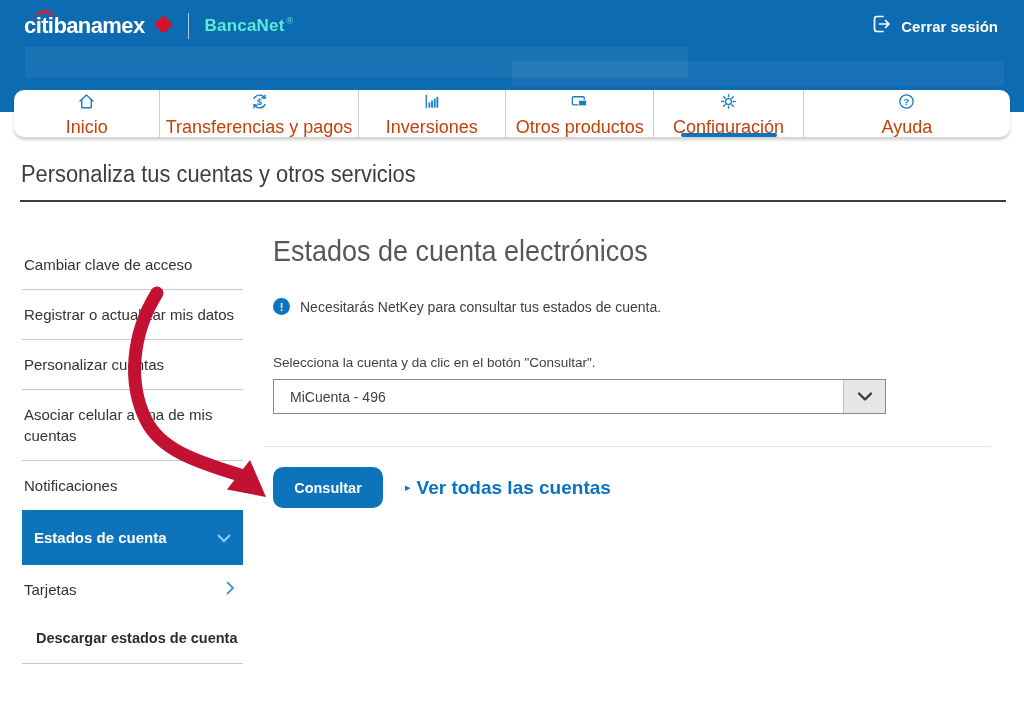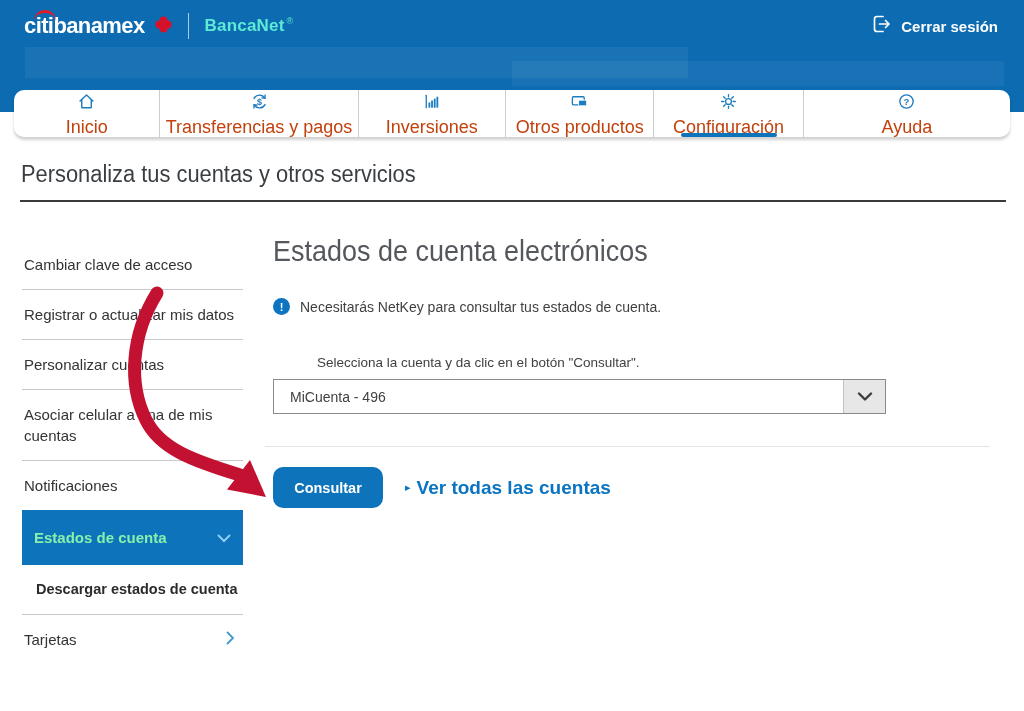--- a/index.html
+++ b/index.html
@@ -34,34 +34,34 @@
   
   .page-title { position:absolute; left:21px; top:161px; font-size:23px; color:#3a3e42;
                 transform:scaleX(0.95); transform-origin:0 50%; white-space:nowrap; }
   .title-rule { position:absolute; left:20px; top:200px; width:986px; height:2px; background:#3b3b3b; }
 
   
   .sidebar { position:absolute; left:22px; top:240px; width:221px; }
   .side-item { padding:14px 2px; font-size:15px; color:#333; line-height:21px; cursor:pointer;
                border-bottom:1px solid #c6cacd; }
   .side-item.no-rule { border-bottom:none; }
-  .side-item.active { background:#0d74bc; color:#86efac; font-weight:700; border-bottom:none;
+  .side-item.active { background:#0d74bc; color:#ffffff; font-weight:700; border-bottom:none;
                       padding:17px 12px; display:flex; align-items:center; justify-content:space-between; }
   .side-item.sub { padding-left:14px; font-weight:700; font-size:14.5px; color:#2c2c2c; }
   .side-item.with-chevron { display:flex; align-items:center; justify-content:space-between; padding-right:8px; }
 
   
   .main { position:absolute; left:273px; top:234px; width:717px; }
   .h1 { font-size:29px; font-weight:400; color:#54575b; line-height:34px;
         transform:scaleX(0.93); transform-origin:0 50%; white-space:nowrap; }
   .notice-row { margin-top:30px; display:flex; align-items:center; gap:10px; }
   .info-icon { width:17px; height:17px; border-radius:50%; background:#0c74c0; color:#ffffff;
                font-size:11px; font-weight:700; display:flex; align-items:center; justify-content:center; flex:0 0 17px; }
   .notice-text { font-size:14px; color:#414141; }
-  .select-label { margin-top:40px; font-size:13.5px; color:#414141;margin-left:44px; }
+  .select-label { margin-top:40px; font-size:13.5px; color:#414141; }
   .select-box { margin-top:9px; width:613px; height:35px; border:1px solid #8a8a8a; background:#ffffff;
                 display:flex; align-items:center; cursor:pointer; }
   .select-value { flex:1; padding-left:16px; font-size:14px; color:#414141; }
   .select-chevron-box { width:42px; height:100%; background:#e7e7e7; border-left:1px solid #c2c2c2;
                         display:flex; align-items:center; justify-content:center; }
   .content-rule { position:relative; left:-8px; width:725px; height:1px; background:#e3e3e3; margin-top:32px; }
   .button-row { margin-top:20px; display:flex; align-items:center; }
   .consult-btn { width:110px; height:41px; background:#0d74bc; color:#ffffff; border:none;
                  font-family:"Liberation Sans", sans-serif; font-size:14.5px; font-weight:700;
                  border-radius:10px; cursor:pointer; }
@@ -197,30 +197,30 @@
       <span>Notificaciones</span>
     </div>
     <div class="side-item active">
       <span>Estados de cuenta</span>
       <span>
         <svg width="14" height="9" viewBox="0 0 14 9">
             <path d="M1.5 1.5 L7 7 L12.5 1.5" fill="none" stroke="#8fcef2" stroke-width="2" stroke-linecap="round"></path>
           </svg>
       </span>
     </div>
-    <div class="side-item sub">
-      <span>Descargar estados de cuenta</span>
-    </div>
     <div class="side-item no-rule with-chevron">
       <span>Tarjetas</span>
       <span>
         <svg width="9" height="14" viewBox="0 0 9 14">
             <path d="M1.5 1.5 L7 7 L1.5 12.5" fill="none" stroke="#3f9ad2" stroke-width="1.8" stroke-linecap="round"></path>
           </svg>
       </span>
+    </div>
+    <div class="side-item sub">
+      <span>Descargar estados de cuenta</span>
     </div>
   </div>
 
   <div class="main">
     <div class="h1">Estados de cuenta electrónicos</div>
 
     <div class="notice-row">
       <span class="info-icon">!</span>
       <span class="notice-text">Necesitarás NetKey para consultar tus estados de cuenta.</span>
     </div>

